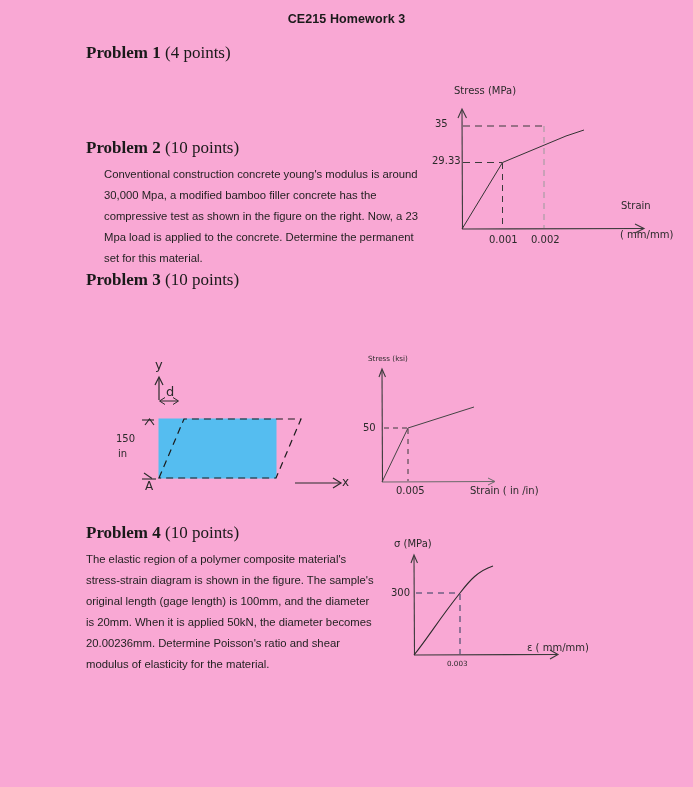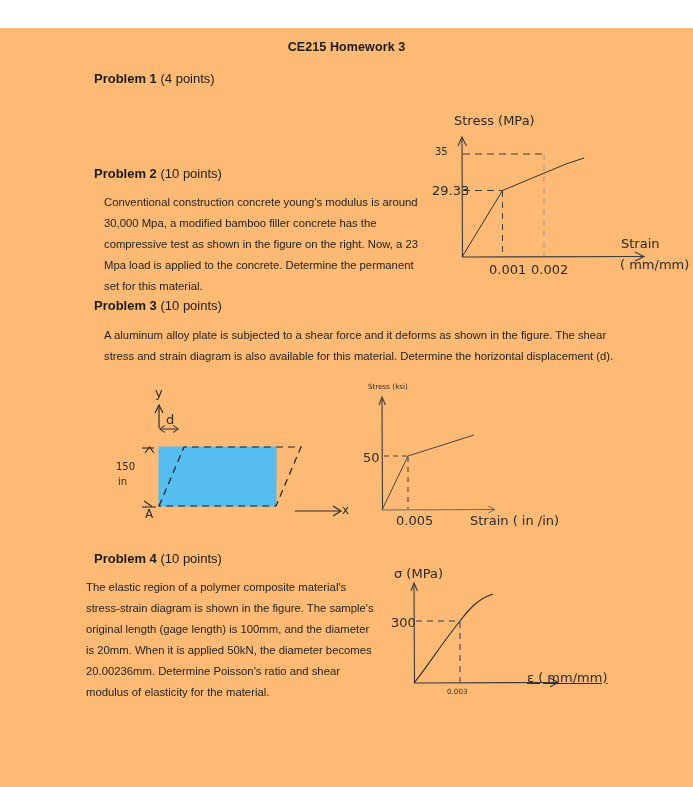--- a/index.html
+++ b/index.html
@@ -11,52 +11,52 @@
     width: 693px;
     height: 787px;
     position: relative;
     font-family: "Liberation Sans", sans-serif;
     color: #1a1a1a;
     overflow: hidden;
   }
   .page {
     position: absolute;
     inset: 0;
-    background: #fdba74;
-    margin-top: 28px;
+    background: #f9a8d4;
   }
   .doc-title {
     position: absolute;
     top: 12px;
     left: 0;
     width: 693px;
     text-align: center;
     font-size: 12.5px;
     font-weight: bold;
     letter-spacing: 0.1px;
   }
   .problem-head {
     position: absolute;
-    left: 94px;
-    font-size: 13px;
+    left: 86px;
+    font-size: 17px;
     white-space: nowrap;
+    font-family: Liberation Serif, serif;
   }
   .problem-head b { font-weight: bold; }
   .problem-head span { font-weight: normal; }
   .body-text {
     position: absolute;
     font-size: 11.3px;
     line-height: 21px;
     color: #1f1f1f;
   }
   
   .fig { position: absolute; }
   .hand {
     font-family: "DejaVu Sans", sans-serif;
-    font-size: 13px;
+    font-size: 10px;
     color: #2a2a2a;
     position: absolute;
     white-space: nowrap;
   }
   .hand.sm { font-size: 7.2px; }
   .hand.lg { font-size: 10px; }
   svg { display: block; overflow: visible; }
   .plate {
     fill: #55bdf0;
     stroke: #55bdf0;
@@ -97,29 +97,28 @@
 
       <path d="M70.5 75 L70.5 140" stroke="#3a3a3a" stroke-width="1" fill="none" stroke-dasharray="6 5"></path>
 
       <path d="M112 38 L112 140" stroke="#9a9a9a" stroke-width="1" fill="none" stroke-dasharray="6 5"></path>
     </svg>
     <div class="hand" style="left:22px; top:-3px;">Stress (MPa)</div>
     <div class="hand lg" style="left:3px; top:30px;">35</div>
     <div class="hand" style="left:0px; top:67px;">29.33</div>
     <div class="hand" style="left:57px; top:146px;">0.001</div>
     <div class="hand" style="left:99px; top:146px;text-align:right;">0.002</div>
-    <div class="hand" style="left:189px; top:120px;">Strain</div>
+    <div class="hand" style="left:189px; top:112px;">Strain</div>
     <div class="hand" style="left:188px; top:141px;">( mm/mm)</div>
   </div>
 
   <div class="problem-head" style="top:270px;">
     <b>Problem 3</b>
     <span>(10 points)</span>
   </div>
-  <div class="body-text" style="top:297px; left:104px; width:510px;">A aluminum alloy plate is subjected to a shear force and it deforms as shown in the figure. The shear stress and strain diagram is also available for this material. Determine the horizontal displacement (d).</div>
 
   <div class="fig" style="left:112px; top:355px; width:240px; height:145px;">
     <svg width="240" height="145" viewBox="0 0 240 145">
 
       <path d="M47 45 L47 23" stroke="#2b2b2b" stroke-width="1.2" fill="none"></path>
       <path d="M43 30 L47 22 L51 30" stroke="#2b2b2b" stroke-width="1.2" fill="none"></path>
 
       <path d="M48 46 L66 46" stroke="#2b2b2b" stroke-width="1" fill="none"></path>
       <path d="M53 42.5 L47.5 46 L53 49.5" stroke="#2b2b2b" stroke-width="1" fill="none"></path>
       <path d="M61 42.5 L66.5 46 L61 49.5" stroke="#2b2b2b" stroke-width="1" fill="none"></path>
@@ -182,16 +181,16 @@
 
       <path d="M22 117 C 35 101, 48 80, 68 55 C 78 42, 86 33, 101 28" stroke="#2b2b2b" stroke-width="1.1" fill="none"></path>
 
       <path d="M24 55 L68 55" stroke="#2a3a5a" stroke-width="1" fill="none" stroke-dasharray="6 5"></path>
 
       <path d="M68 56 L68 116" stroke="#2a3a5a" stroke-width="1" fill="none" stroke-dasharray="6 5"></path>
     </svg>
     <div class="hand" style="left:2px; top:0px;">σ (MPa)</div>
     <div class="hand" style="left:-1px; top:49px;">300</div>
     <div class="hand sm" style="left:55px; top:121px;">0.003</div>
-    <div class="hand" style="left:135px; top:104px;text-decoration:underline;">ε ( mm/mm)</div>
+    <div class="hand" style="left:135px; top:104px;">ε ( mm/mm)</div>
   </div>
 
 </div>
 
 </body></html>

